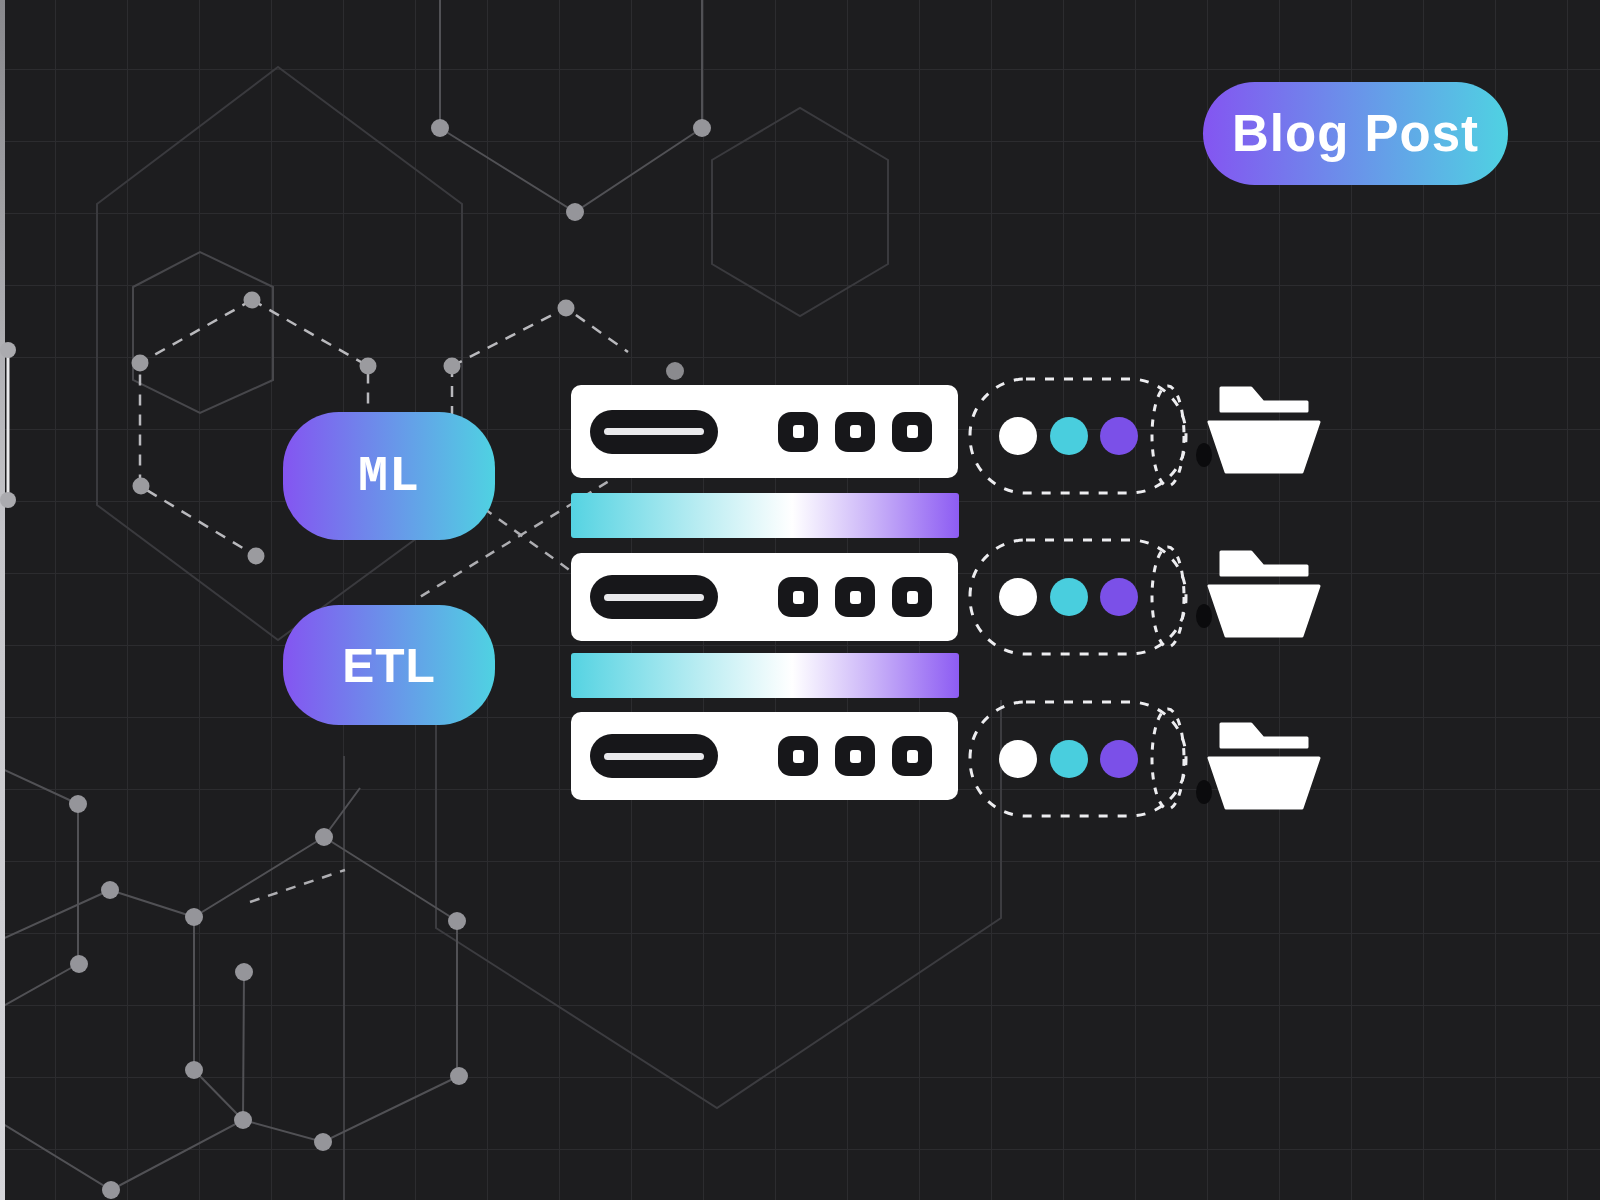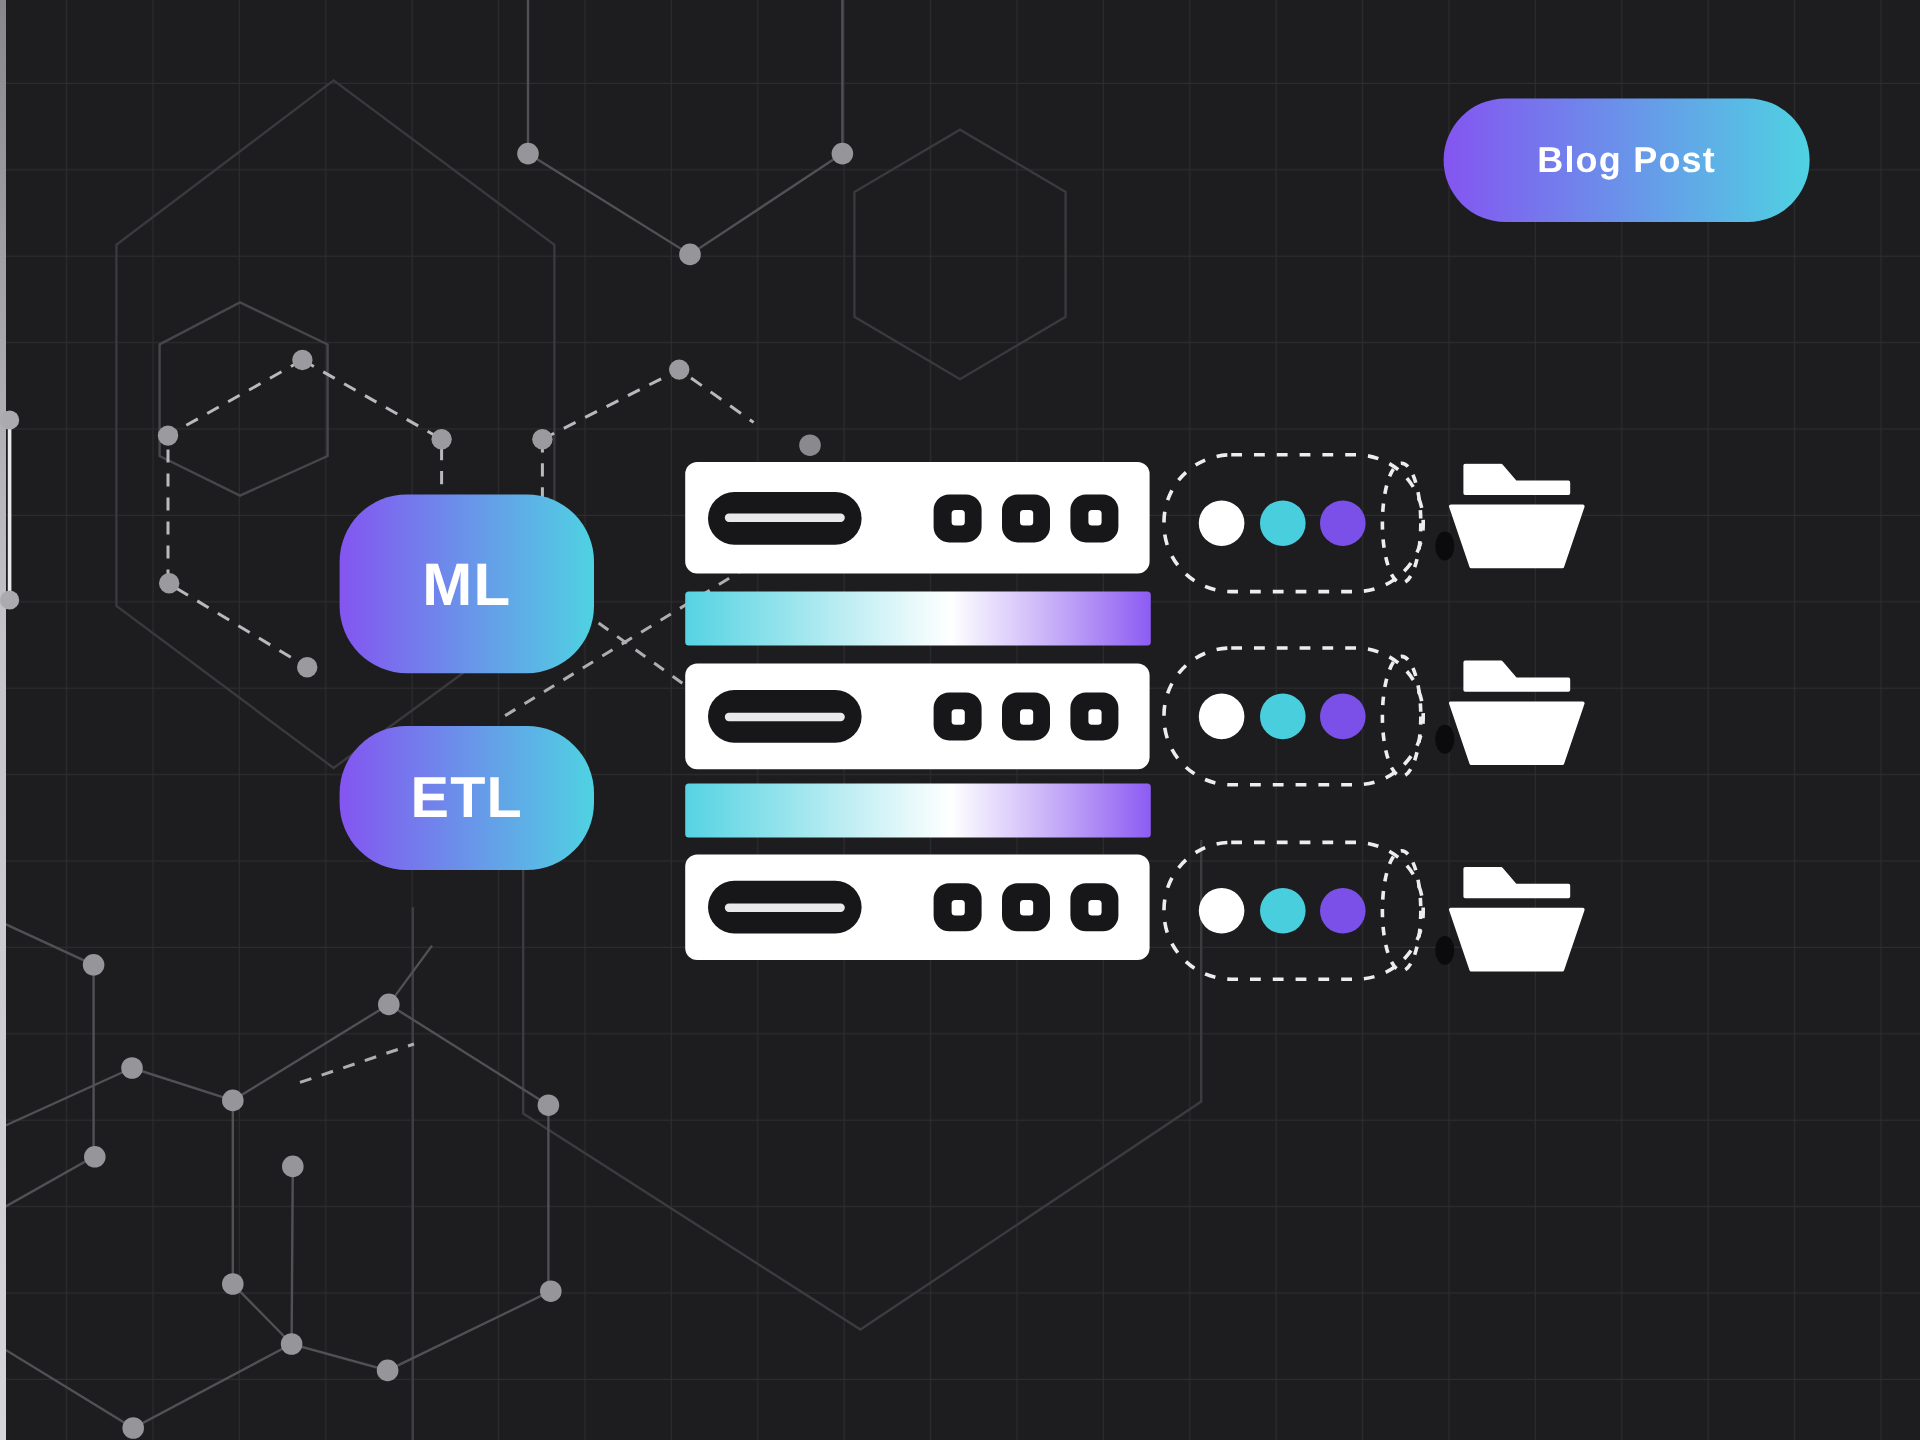--- a/index.html
+++ b/index.html
@@ -15,22 +15,22 @@
 
   
   .badge {
     position: absolute;
     display: flex; align-items: center; justify-content: center;
     background: linear-gradient(90deg, var(--accent-purple, #8455f1), var(--accent-cyan, #4fd2e2));
     color: var(--text, #fff);
     font-weight: 700;
     letter-spacing: 1px;
   }
-  .badge-blog { left: 1203px; top: 82px;  width: 305px; height: 103px; border-radius: 52px; font-size: 30px; }
-  .badge-ml   { left: 283px;  top: 412px; width: 212px; height: 149px; border-radius: 56px; font-size: 50px; }
+  .badge-blog { left: 1203px; top: 82px;  width: 305px; height: 103px; border-radius: 52px; font-size: 51px; }
+  .badge-ml   { left: 283px;  top: 412px; width: 212px; height: 128px; border-radius: 56px; font-size: 50px; font-family: Liberation Mono, monospace; }
   .badge-etl  { left: 283px;  top: 605px; width: 212px; height: 120px; border-radius: 56px; font-size: 48px; }
 
   
   .server {
     position: absolute; left: 571px; width: 387px;
     background: var(--server-body, #fff);
     border-radius: 10px;
     display: flex; align-items: center;
   }
   .slot {

